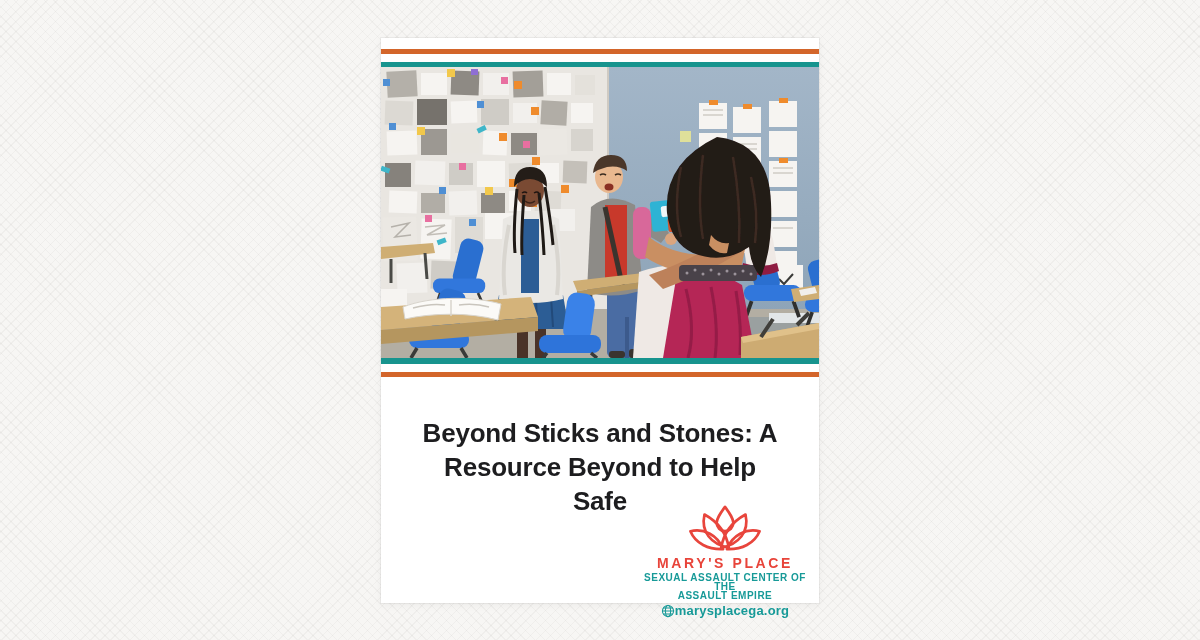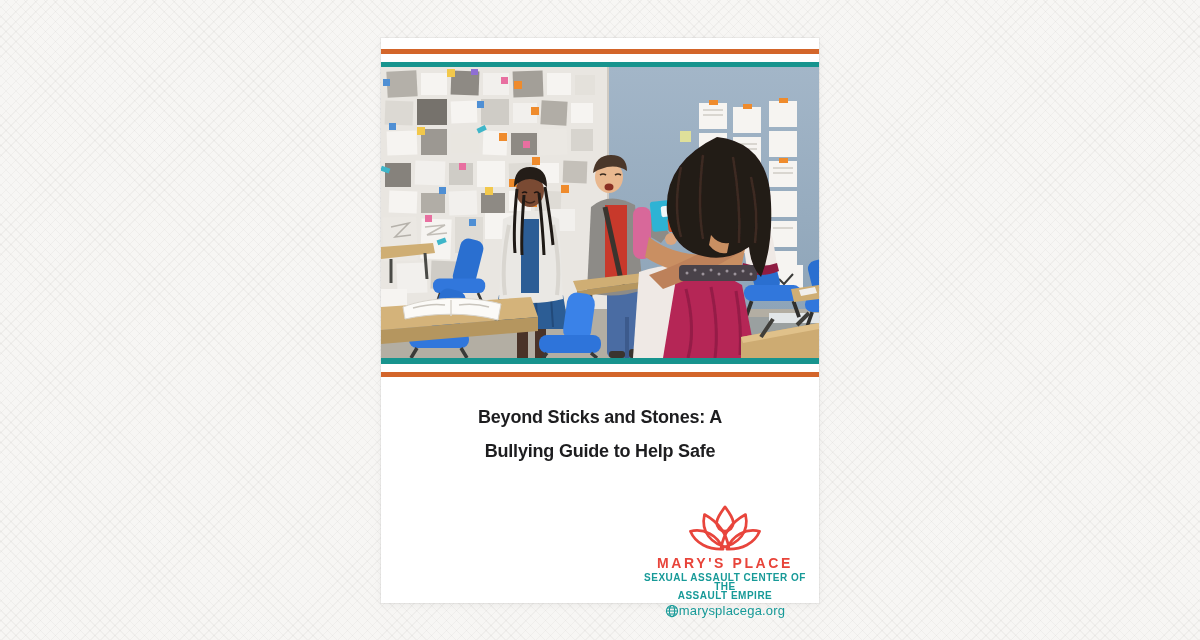--- a/index.html
+++ b/index.html
@@ -20,34 +20,34 @@
   .stripe{position:absolute;left:0;right:0;}
   .stripe-orange-top{top:11px;height:5px;background:#d3652a;}
   .stripe-teal-top{top:24px;height:5px;background:#17948e;}
   .stripe-teal-bottom{top:320px;height:6px;background:#17948e;}
   .stripe-orange-bottom{top:334px;height:5px;background:#d3652a;}
   .photo{
     position:absolute;top:29px;left:0;width:438px;height:291px;overflow:hidden;
   }
   .photo svg{display:block;}
   .title{
-    position:absolute;top:362px;left:18px;right:18px;margin:0;
-    text-align:center;font-size:18px;font-weight:700;color:#1d1d1f;
+    position:absolute;top:362px;left:18px;right:18px;margin:16px;
+    text-align:center;font-size:26px;font-weight:700;color:#1d1d1f;
     line-height:34px;letter-spacing:-0.2px;
   }
   .title span{display:block;}
   .logo{
     position:absolute;top:465px;right:12px;width:164px;text-align:center;
   }
   .lotus{display:block;margin:0 auto 2px auto;width:80px;height:50px;}
   .logo-name{font-size:14px;font-weight:700;letter-spacing:2.6px;color:#e8443a;margin-bottom:2px;}
   .logo-tag{font-size:10px;font-weight:700;letter-spacing:0.5px;color:#179a98;line-height:9px;}
   .logo-url{
     display:flex;align-items:center;justify-content:center;gap:0;
-    margin-top:3px;color:#179a98;font-size:13px;font-weight:400;letter-spacing:0.2px;
+    margin-top:3px;color:#179a98;font-size:13px;font-weight:700;letter-spacing:0.2px;
   }
   .logo-url svg{display:block;}
 </style>
 </head>
 <body>
 
 <div class="page">
 
   <div class="stripe stripe-orange-top"></div>
   <div class="stripe stripe-teal-top"></div>
@@ -301,21 +301,21 @@
       <polygon points="360,270 438,256 438,262 362,276" fill="#e0c18a"></polygon>
       <path d="M392,252 L380,270 M428,246 L416,258" stroke="#3f3e3a" stroke-width="4" fill="none"></path>
     </svg>
   </div>
 
   <div class="stripe stripe-teal-bottom"></div>
   <div class="stripe stripe-orange-bottom"></div>
 
   <h1 class="title">
     <span>Beyond Sticks and Stones: A</span>
-    <span>Bullying Guide to Help Safe</span>
+    <span>Resource Beyond to Help Safe</span>
   </h1>
 
   <div class="logo">
     <svg class="lotus" viewBox="0 0 120 78">
       <g fill="none" stroke="#e8453c" stroke-width="4.2" stroke-linejoin="round">
         <path d="M60,6 C52,17 47,24 47,31 a13,13 0 0 0 26,0 C73,24 68,17 60,6 Z"></path>
         <path d="M66,70 C38,64 22,45 28,18 C50,30 62,46 66,70 Z"></path>
         <path d="M54,70 C82,64 98,45 92,18 C70,30 58,46 54,70 Z"></path>
         <path d="M57,72 C34,73 14,63 6,44 C27,39 49,50 57,72 Z"></path>
         <path d="M63,72 C86,73 106,63 114,44 C93,39 71,50 63,72 Z"></path>

